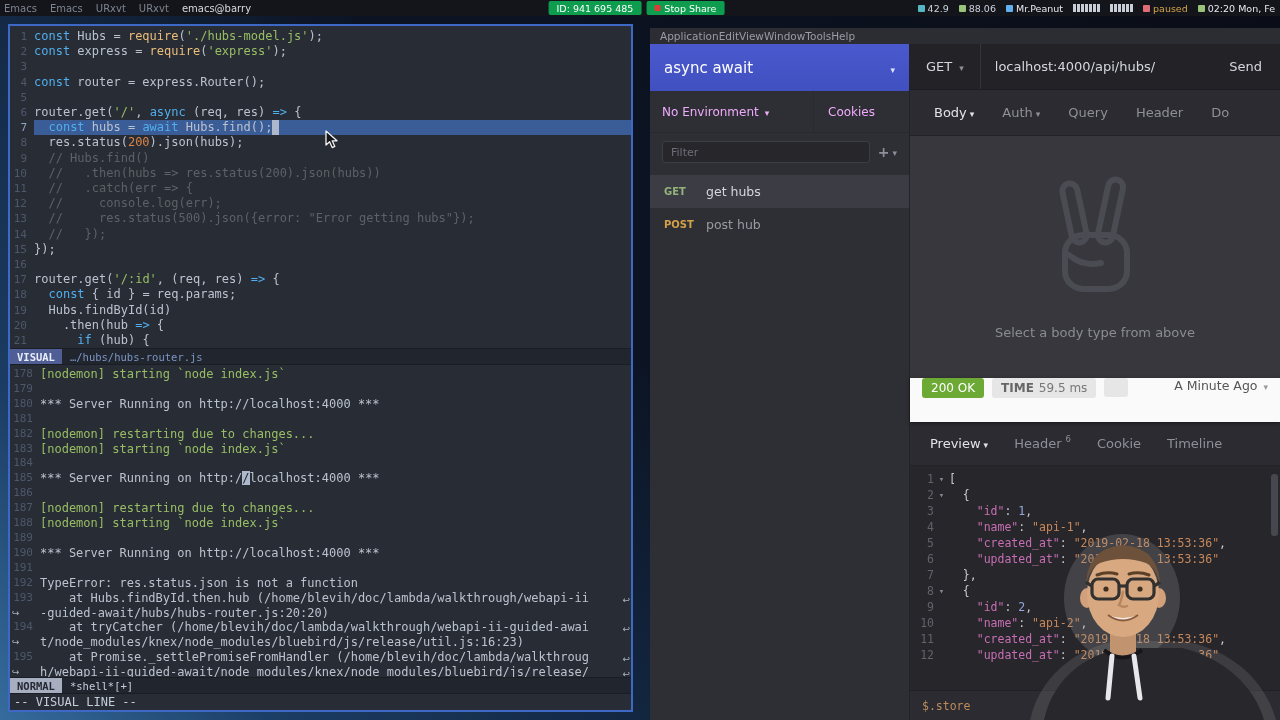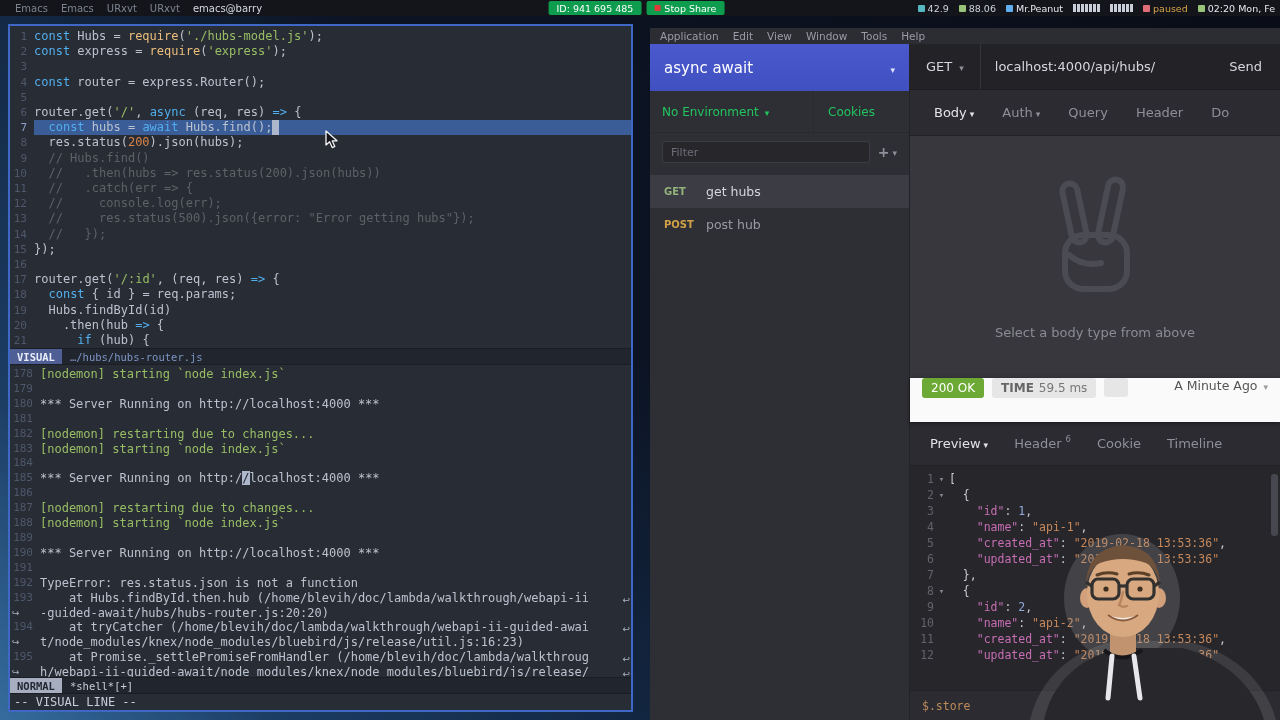--- a/index.html
+++ b/index.html
@@ -3,21 +3,21 @@
 <meta charset="utf-8">
 <style>
   *{box-sizing:border-box;margin:0;padding:0}
   html,body{width:1280px;height:720px;overflow:hidden;font-family:"DejaVu Sans",sans-serif}
   #stage{position:absolute;inset:0;width:1280px;height:720px;overflow:hidden;
     background:linear-gradient(230deg,#0a0d17 0%,#0c1424 50%,#1b3c63 85%,#356c9e 100%)}
 
   
   .topbar{position:absolute;left:0;top:0;width:1280px;height:16px;background:#14151a;
     display:flex;align-items:center;font-size:10px;color:#8f96a3;z-index:20}
-  .tb-left{display:flex;gap:13px;padding-left:15px;align-items:center}
+  .tb-left{display:flex;gap:13px;padding-left:4px;align-items:center}
   .tb-win{color:#7d8490;cursor:default}
   .tb-win.active{color:#d6dae2}
   .zoom{position:absolute;left:50%;top:1px;transform:translateX(-52%);display:flex;gap:5px}
   .zoom-pill{background:#0e9d4f;color:#fff;font-size:9.5px;padding:0 8px;border-radius:2px;
     display:flex;align-items:center;gap:4px;height:14px;white-space:nowrap}
   .zoom-dot{width:6px;height:6px;background:#e03b3b;border-radius:1px;display:inline-block}
   .tray{position:absolute;right:5px;top:0;height:16px;display:flex;gap:10px;align-items:center;font-size:9.5px;white-space:nowrap}
   .tray-item{display:flex;align-items:center;gap:3px}
   .tray-ic{width:7px;height:7px;border-radius:1px;display:inline-block}
   .tray-bars{display:inline-flex;gap:1px;align-items:center}
@@ -53,29 +53,29 @@
   .chip.visual{background:#4f5f96;color:#e8edf8}
   .chip.normal{background:#a6aebf;color:#242833}
   .mlpath{color:#7d96c5}
   .mltext{color:#c6cdda}
   .shellwin{flex:1;overflow:hidden;padding-top:2px}
   .minibuf{height:16px;display:flex;align-items:center;padding-left:4px;font-size:12px;color:#c6cdda;flex:none}
 
   
   .insomnia{position:absolute;left:650px;top:28px;width:630px;height:692px;background:#2e2e35;
     display:flex;flex-direction:column;font-size:12px;color:#9a9aa4;z-index:10}
-  .pm-menubar{height:16px;background:#2c2c33;display:flex;gap:14px;align-items:center;
+  .pm-menubar{height:16px;background:#2c2c33;display:flex;align-items:center;
     padding-left:10px;font-size:10.5px;color:#9b9ba5;flex:none}
   .pm-main{flex:1;display:flex;min-height:0}
   .sidebar{width:260px;flex:none;display:flex;flex-direction:column;background:#2e2e35;border-right:1px solid #222228}
   .ws-header{height:47px;background:linear-gradient(#4a59cd,#4050c0);color:#fff;display:flex;
     align-items:center;padding:0 14px;font-size:15px;flex:none}
   .ws-header .caret{margin-left:auto;color:#dfe2ff}
   .caret::before{content:"▾";font-size:9px}
-  .env-row{height:42px;display:flex;align-items:stretch;font-size:12px;color:#22c55e;flex:none;border-bottom:1px solid #29292f}
+  .env-row{height:42px;display:flex;align-items:stretch;font-size:12px;color:#f0abfc;flex:none;border-bottom:1px solid #29292f}
   .env-left{flex:1;display:flex;gap:6px;align-items:center;padding-left:12px}
   .env-cookies{width:96px;display:flex;align-items:center;border-left:1px solid #29292f;padding-left:14px}
   .filter-row{height:30px;display:flex;align-items:center;gap:8px;padding:0 12px;flex:none;margin-top:4px}
   .filter-input{flex:1;height:22px;background:#26262b;border:1px solid #3c3c44;border-radius:3px;
     color:#d0d0d8;font-size:11px;padding:0 8px;font-family:"DejaVu Sans",sans-serif;outline:none}
   .filter-input::placeholder{color:#6e6e78}
   .plus-btn{display:flex;align-items:center;gap:3px;color:#8f8f99}
   .plus-ic::before{content:"+";font-size:14px;font-weight:bold}
   .req-list{margin-top:8px}
   .req-row{height:33px;display:flex;align-items:center;gap:10px;padding-left:14px;font-size:12.5px;color:#9a9aa4;cursor:default}

